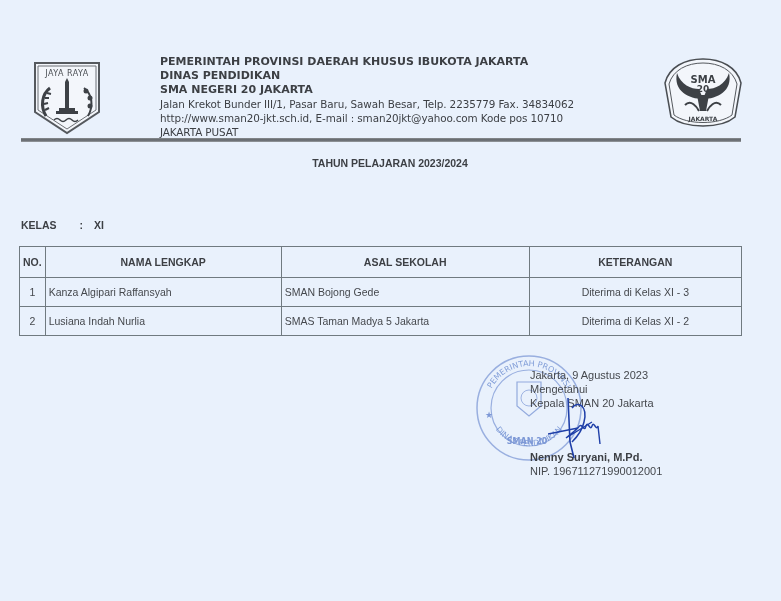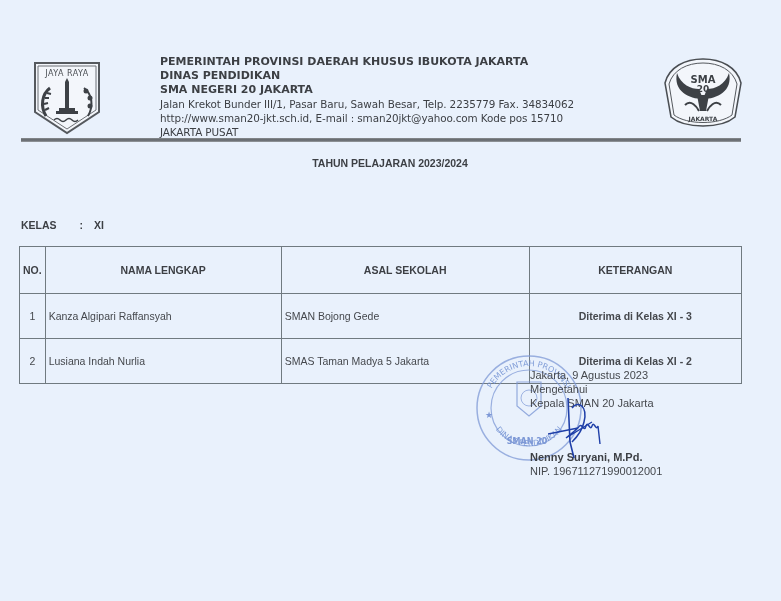--- a/index.html
+++ b/index.html
@@ -86,37 +86,37 @@
       position: absolute;
       left: 19px;
       top: 246px;
       width: 723px;
       border-collapse: collapse;
       font-size: 10.5px;
       color: #45484d;
     }
     table.result th, table.result td {
       border: 1.5px solid #707a80;
-      padding: 8px 3px;
+      padding: 0 3px;
     }
     table.result th {
       height: 30px;
       font-weight: bold;
       text-align: center;
       color: #3c3f44;
     }
     table.result td {
       height: 28px;
     }
     .col-no { width: 18px; text-align: center; }
     .col-name { width: 229px; text-align: left; }
     .col-school { width: 241px; text-align: left; margin-top: 33px; }
     .col-note { text-align: center; }
     td.col-no { text-align: center; }
-    td.col-note { text-align: center; font-weight: bold; }
+    td.col-note { text-align: center; }
 
     .stamp {
       position: absolute;
       left: 473px;
       top: 352px;
       width: 112px;
       height: 112px;
     }
     .signature {
       position: absolute;
@@ -163,21 +163,21 @@
 
     <path d="M22 60 q3 -3 6 0 t6 0 t6 0 t6 0" fill="none" stroke="#3d4146" stroke-width="1.5"></path>
   </svg>
 </div>
 
 <div class="letterhead">
   <div class="bold">PEMERINTAH PROVINSI DAERAH KHUSUS IBUKOTA JAKARTA</div>
   <div class="bold">DINAS PENDIDIKAN</div>
   <div class="bold">SMA NEGERI 20 JAKARTA</div>
   <div class="plain">Jalan Krekot Bunder III/1, Pasar Baru, Sawah Besar, Telp. 2235779 Fax. 34834062</div>
-  <div class="plain">http://www.sman20-jkt.sch.id,  E-mail : sman20jkt@yahoo.com Kode pos 15710</div>
+  <div class="plain">http://www.sman20-jkt.sch.id,  E-mail : sman20jkt@yahoo.com Kode pos 10710</div>
   <div class="plain">JAKARTA PUSAT</div>
 </div>
 
 <div class="logo-right">
   <svg width="96" height="80" viewBox="0 0 96 80">
     <path d="M10 28 C14 12 30 4 48 4 C66 4 82 12 86 28 L80 62 C66 74 30 74 16 62 Z" fill="#f3f6fb" stroke="#4a4e53" stroke-width="1.5"></path>
     <path d="M14 29 C18 15 32 8 48 8 C64 8 78 15 82 29 L77 60 C64 70 32 70 19 60 Z" fill="none" stroke="#55595e" stroke-width="1"></path>
 
     <path d="M48 44 C34 44 18 36 22 18 C26 30 36 34 44 34 Z" fill="#3d4146"></path>
     <path d="M48 44 C62 44 78 36 74 18 C70 30 60 34 52 34 Z" fill="#3d4146"></path>

